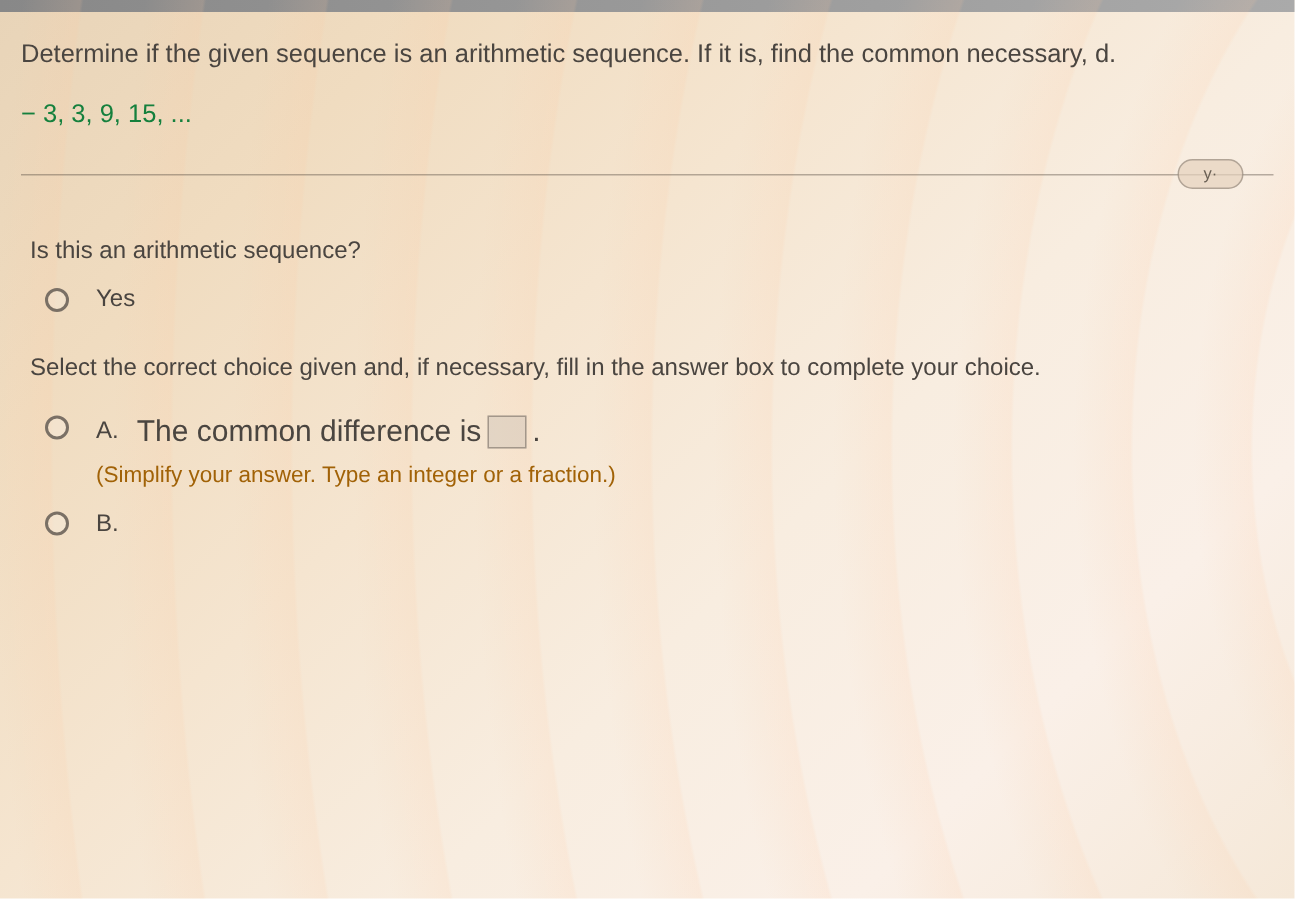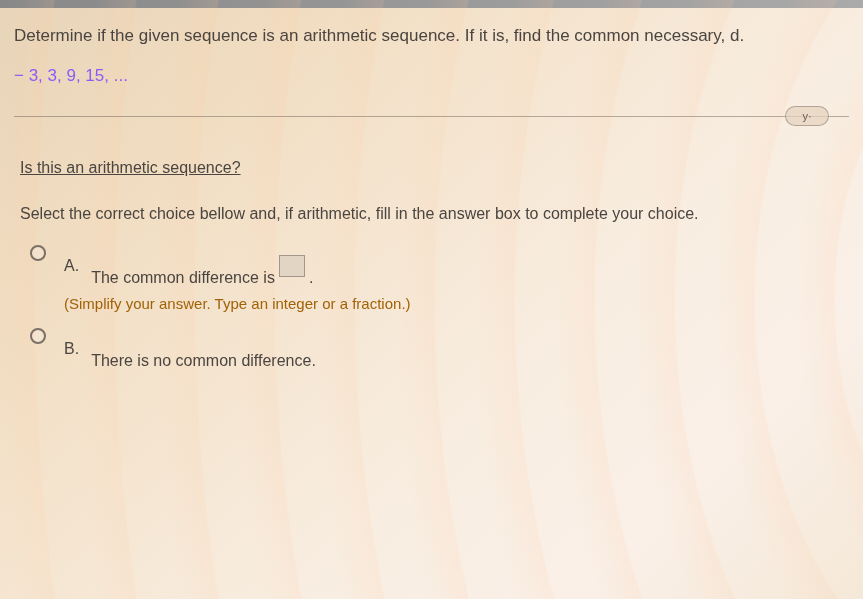--- a/index.html
+++ b/index.html
@@ -41,21 +41,21 @@
       padding: 24px 14px 20px 14px;
     }
     .question-prompt {
       font-size: 17px;
       color: #4a4540;
       margin-bottom: 18px;
       line-height: 1.4;
     }
     .sequence {
       font-size: 17px;
-      color: #8b5cf6;
+      color: #15803d;
       margin-bottom: 30px;
     }
     .divider-wrap {
       position: relative;
       margin-bottom: 42px;
     }
     .divider {
       border: none;
       border-top: 1px solid rgba(80,70,60,0.4);
       margin: 0;
@@ -73,21 +73,20 @@
       align-items: center;
       justify-content: center;
       font-size: 11px;
       color: #6a6055;
     }
     .sub-question {
       font-size: 16px;
       color: #4a4540;
       margin-bottom: 14px;
       padding-left: 6px;
-      text-decoration: underline;
     }
     .radio-group {
       padding-left: 16px;
       margin-bottom: 28px;
     }
     .radio-option {
       display: flex;
       align-items: center;
       margin-bottom: 14px;
       cursor: pointer;
@@ -124,23 +123,22 @@
       display: flex;
       align-items: center;
       flex-wrap: wrap;
     }
     .choice-letter {
       font-size: 16px;
       color: #4a4540;
       margin-right: 12px;
     }
     .choice-text {
-      font-size: 16px;
-      color: #4a4540;
-      margin-top: 24px;
+      font-size: 20px;
+      color: #4a4540;
     }
     .answer-box {
       display: inline-block;
       width: 26px;
       height: 22px;
       border: 1px solid rgba(120,110,100,0.6);
       background: rgba(200,190,180,0.4);
       margin: 0 4px;
       vertical-align: middle;
       font-size: 14px;
@@ -165,39 +163,42 @@
   <p class="question-prompt">Determine if the given sequence is an arithmetic sequence. If it is, find the common necessary, d.</p>
   <p class="sequence">− 3, 3, 9, 15, ...</p>
 
   <div class="divider-wrap">
     <hr class="divider">
     <div class="hr-badge">y·</div>
   </div>
 
   <p class="sub-question">Is this an arithmetic sequence?</p>
   <div class="radio-group">
+    <div class="radio-option">
+      <span class="radio-circle"></span>
+      <span class="radio-label">Yes</span>
+    </div>
   </div>
 
-  <p class="instruction">Select the correct choice bellow and, if arithmetic, fill in the answer box to complete your choice.</p>
+  <p class="instruction">Select the correct choice given and, if necessary, fill in the answer box to complete your choice.</p>
 
   <div class="choice-group">
     <div class="choice-option">
       <span class="radio-circle"></span>
       <div class="choice-content">
         <div class="choice-row">
           <span class="choice-letter">A.</span>
           <span class="choice-text">The common difference is</span>
           <input type="text" class="answer-box" value="" style="">
           <span class="choice-text">.</span>
         </div>
         <div class="hint">(Simplify your answer. Type an integer or a fraction.)</div>
       </div>
     </div>
 
     <div class="choice-option">
       <span class="radio-circle"></span>
       <div class="choice-row">
         <span class="choice-letter">B.</span>
-        <span class="choice-text">There is no common difference.</span>
       </div>
     </div>
   </div>
 </div>
 
 </body></html>

